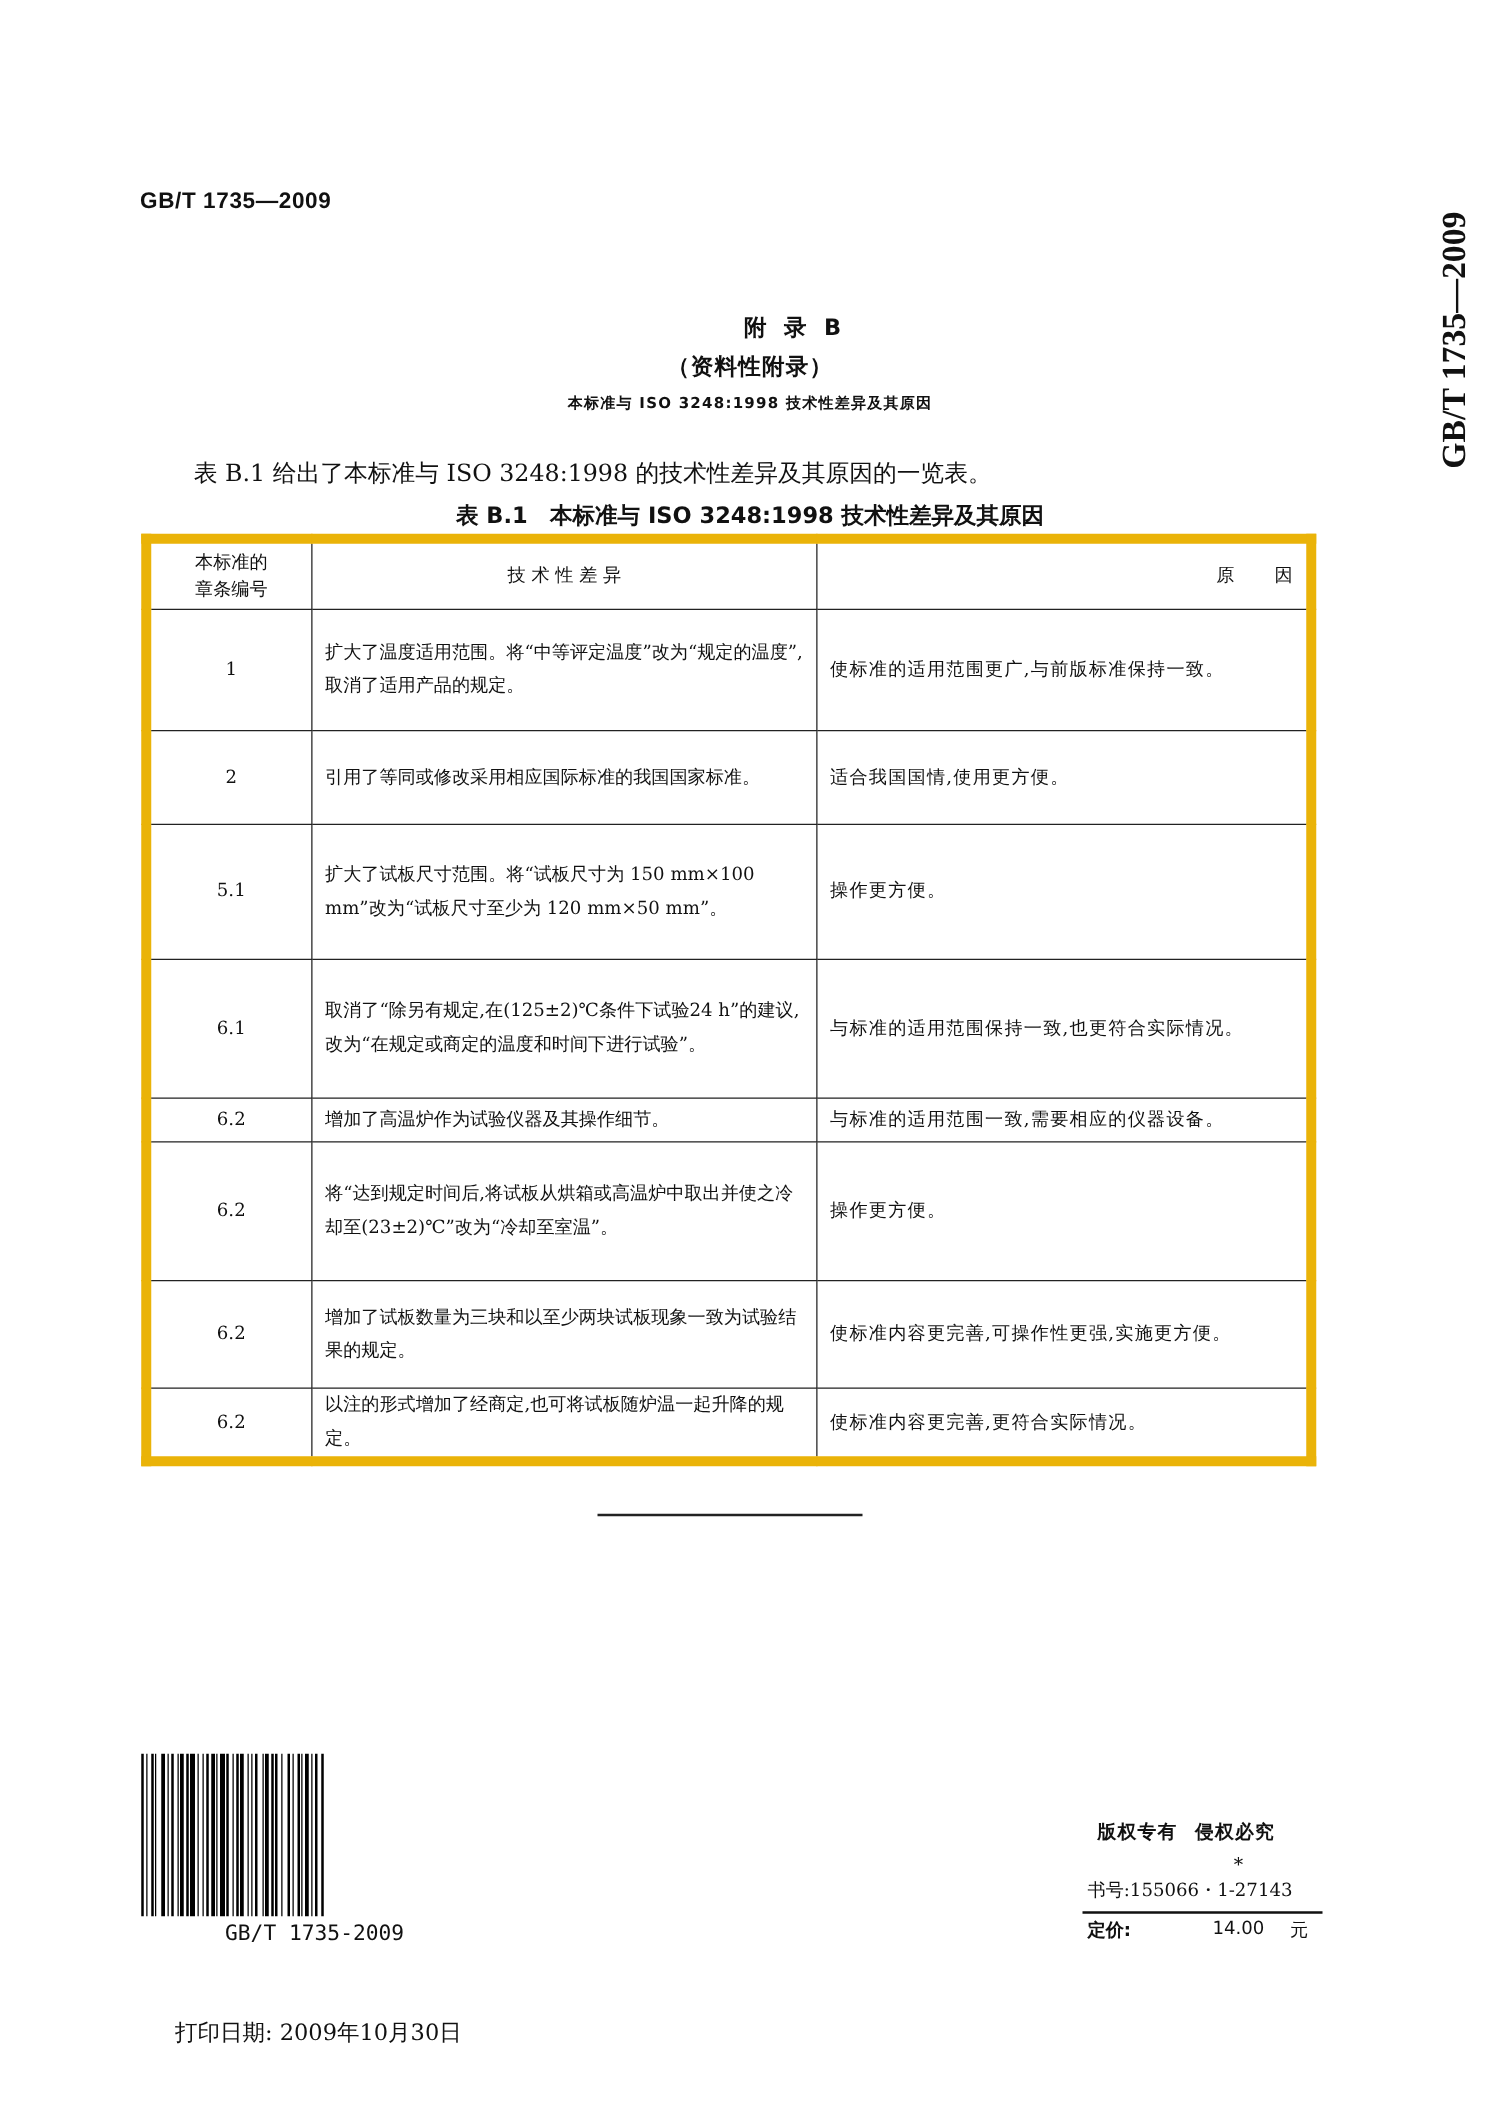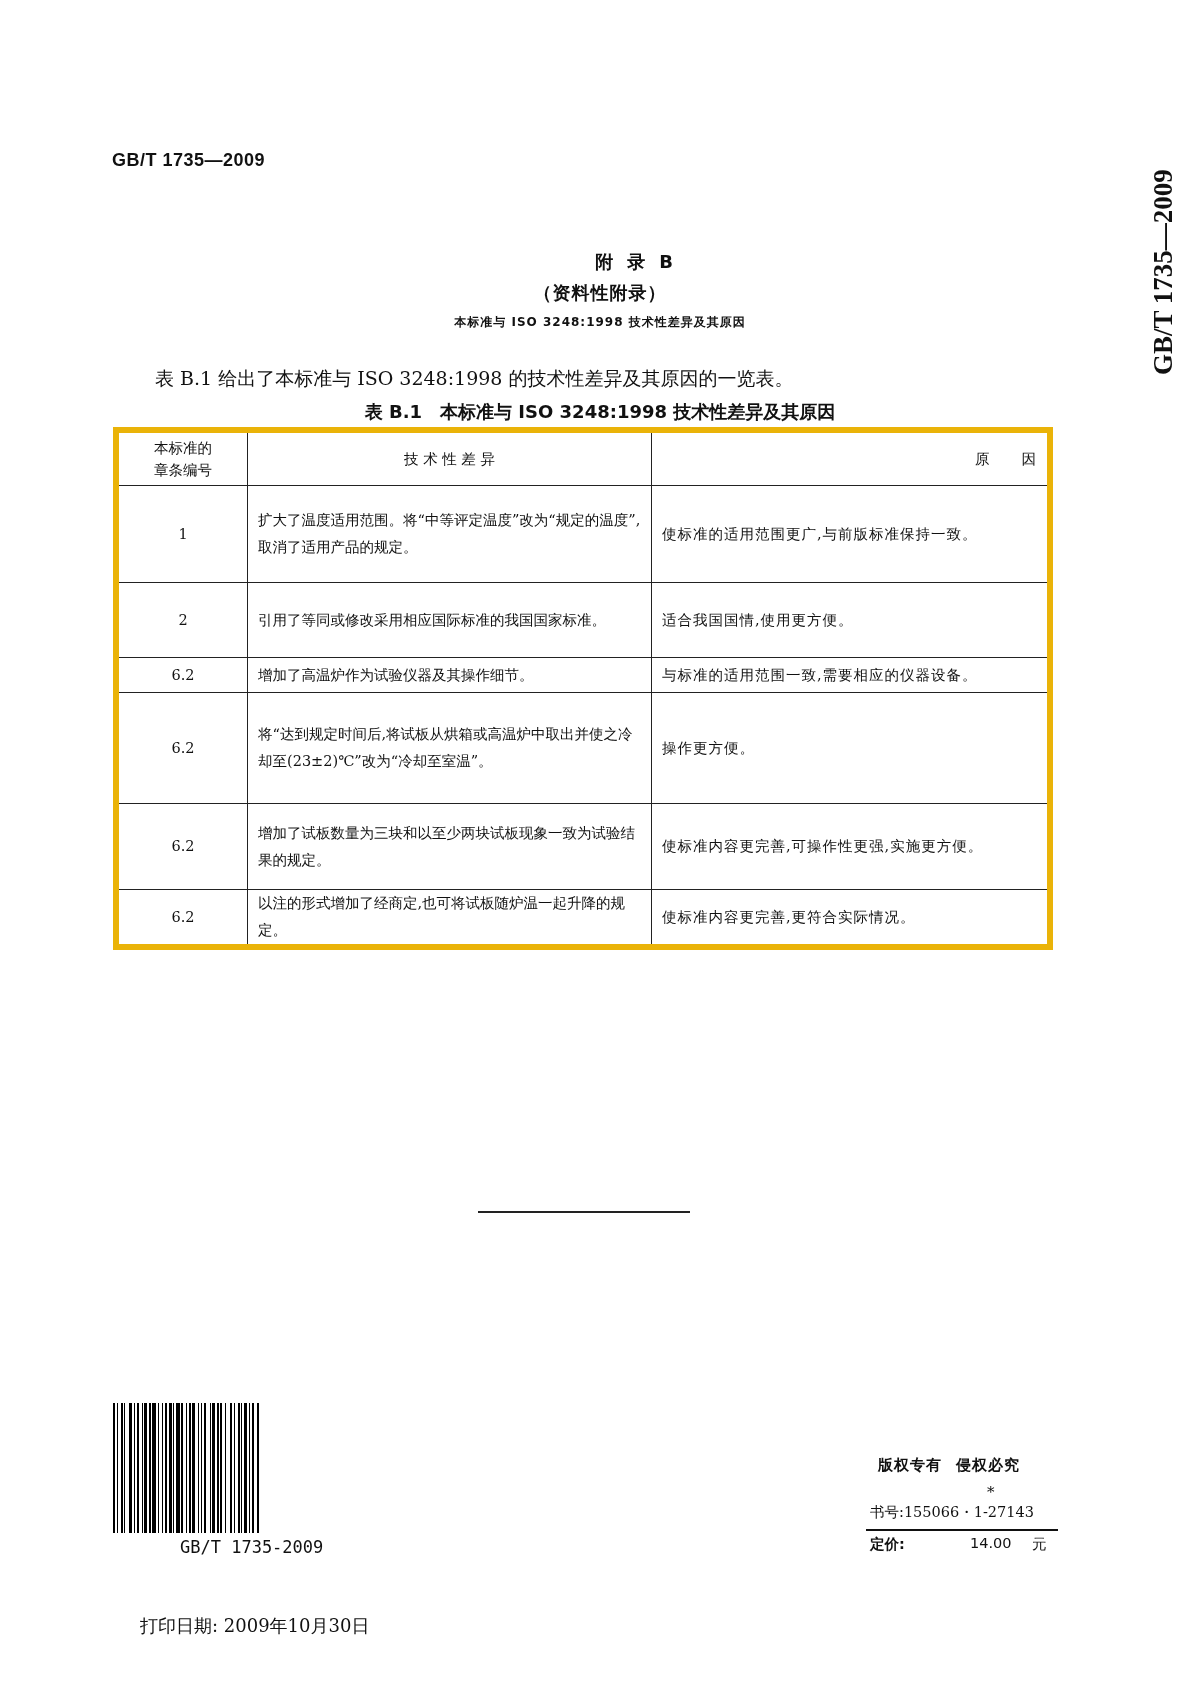--- a/index.html
+++ b/index.html
@@ -7,21 +7,21 @@
   .abs { position:absolute; }
   .doc-code { left:112px; top:150px; font-family:"Liberation Sans", sans-serif; font-weight:bold; font-size:18px; letter-spacing:0.5px; }
   .side-code { left:1148px; top:145px; width:30px; height:230px; }
   .side-code span { position:absolute; left:0; top:230px; transform-origin:0 0; transform:rotate(-90deg); white-space:nowrap; font-family:"Liberation Serif", serif; font-weight:bold; font-size:27px; }
   .center { left:0; width:1200px; text-align:center; }
   .appx { top:250px; font-weight:bold; font-size:18px; letter-spacing:14px; font-family:"DejaVu Sans", sans-serif;margin-left:41px; }
   .appx-sub { top:281px; font-weight:bold; font-size:18px; font-family:"DejaVu Sans", sans-serif; letter-spacing:1px; }
   .appx-title { top:314px; font-weight:bold; font-size:12px; font-family:"DejaVu Sans", sans-serif; letter-spacing:1px; }
   .intro { left:155px; top:366px; font-size:19px; font-family:"DejaVu Serif", serif; }
   .caption { top:400px; font-weight:bold; font-size:18px; font-family:"DejaVu Sans", sans-serif;text-align:center; }
-  table.diff { position:absolute; left:113px; top:427px; width:940px; border-collapse:collapse; border:6px solid #eab308; font-size:14.5px; font-family:"DejaVu Serif", serif; }
+  table.diff { position:absolute; left:113px; top:427px; width:940px; border-collapse:collapse; border:8px solid #eab308; font-size:14.5px; font-family:"DejaVu Serif", serif; }
   table.diff td, table.diff th { border:1px solid #222; padding:0 10px; vertical-align:middle; line-height:27px; }
   table.diff th { font-weight:normal; height:52px; font-size:14.5px; }
   table.diff th.c1 { line-height:22px; }
   .c1 { width:108px; text-align:center; }
   .c2 { width:383px; text-align:left; }
   .c3 { text-align:left; letter-spacing:1px; }
   .rule { left:478px; top:1211px; width:212px; height:0; border-top:2px solid #222; }
   .barcode { left:113px; top:1403px; width:283px; height:130px; display:flex; align-items:stretch; }
   .barcode i { display:block; height:100%; background:#000; }
   .barcode-text { left:180px; top:1537px; font-family:"DejaVu Sans Mono", monospace; font-size:17px; }
@@ -67,20 +67,30 @@
     <tr style="height:97px;">
       <td class="c1">1</td>
       <td class="c2">扩大了温度适用范围。将“中等评定温度”改为“规定的温度”,取消了适用产品的规定。</td>
       <td class="c3">使标准的适用范围更广,与前版标准保持一致。</td>
     </tr>
     <tr style="height:75px;">
       <td class="c1">2</td>
       <td class="c2">引用了等同或修改采用相应国际标准的我国国家标准。</td>
       <td class="c3">适合我国国情,使用更方便。</td>
     </tr>
+    <tr style="height:108px;">
+      <td class="c1">5.1</td>
+      <td class="c2">扩大了试板尺寸范围。将“试板尺寸为 150 mm×100 mm”改为“试板尺寸至少为 120 mm×50 mm”。</td>
+      <td class="c3">操作更方便。</td>
+    </tr>
+    <tr style="height:111px;">
+      <td class="c1">6.1</td>
+      <td class="c2">取消了“除另有规定,在(125±2)℃条件下试验24 h”的建议,改为“在规定或商定的温度和时间下进行试验”。</td>
+      <td class="c3">与标准的适用范围保持一致,也更符合实际情况。</td>
+    </tr>
     <tr style="height:35px;">
       <td class="c1">6.2</td>
       <td class="c2">增加了高温炉作为试验仪器及其操作细节。</td>
       <td class="c3">与标准的适用范围一致,需要相应的仪器设备。</td>
     </tr>
     <tr style="height:111px;">
       <td class="c1">6.2</td>
       <td class="c2">将“达到规定时间后,将试板从烘箱或高温炉中取出并使之冷却至(23±2)℃”改为“冷却至室温”。</td>
       <td class="c3">操作更方便。</td>
     </tr>

